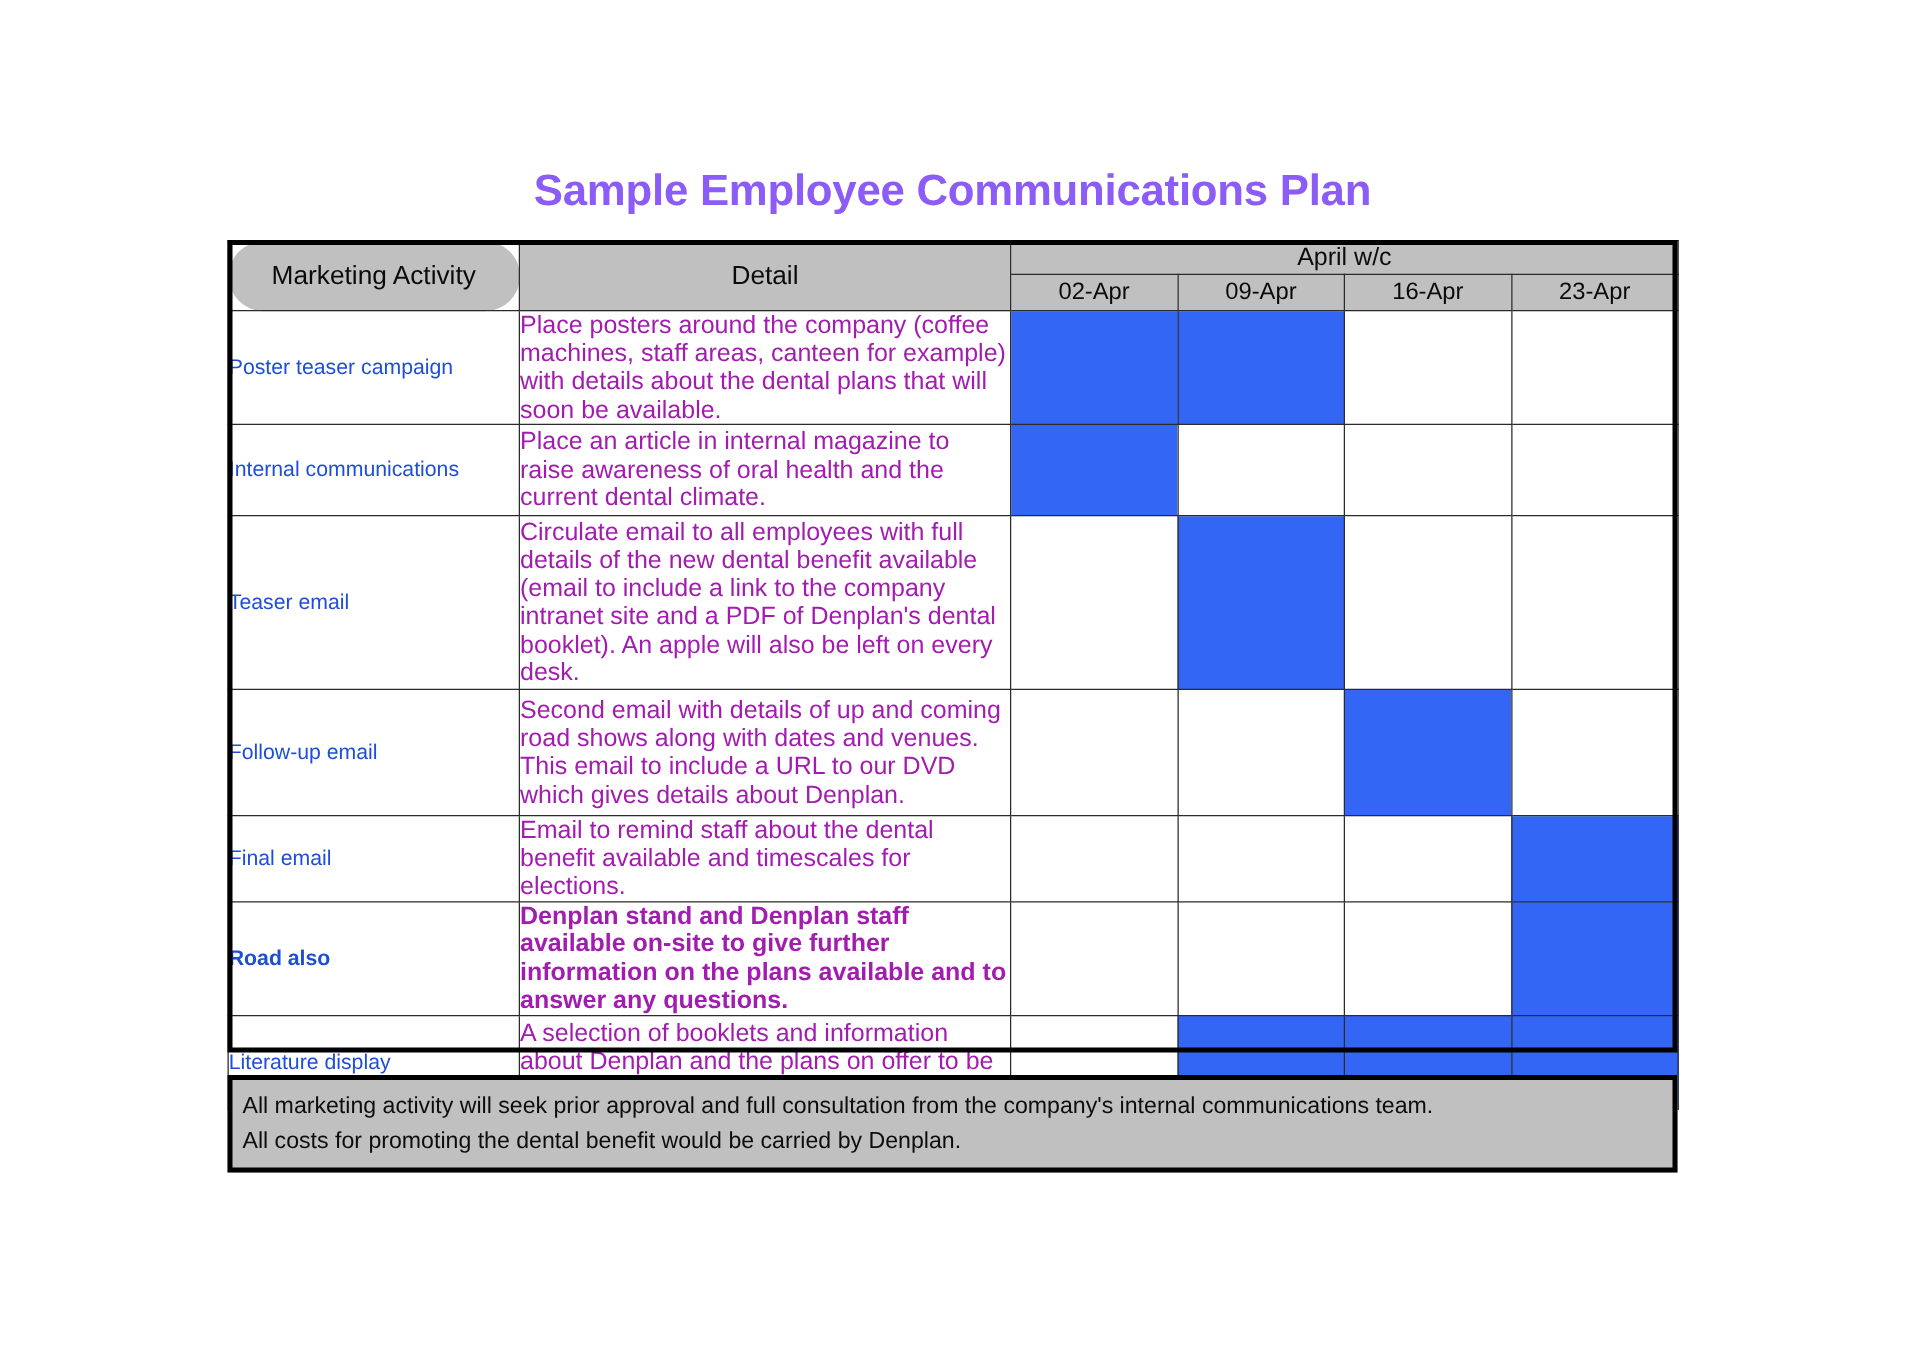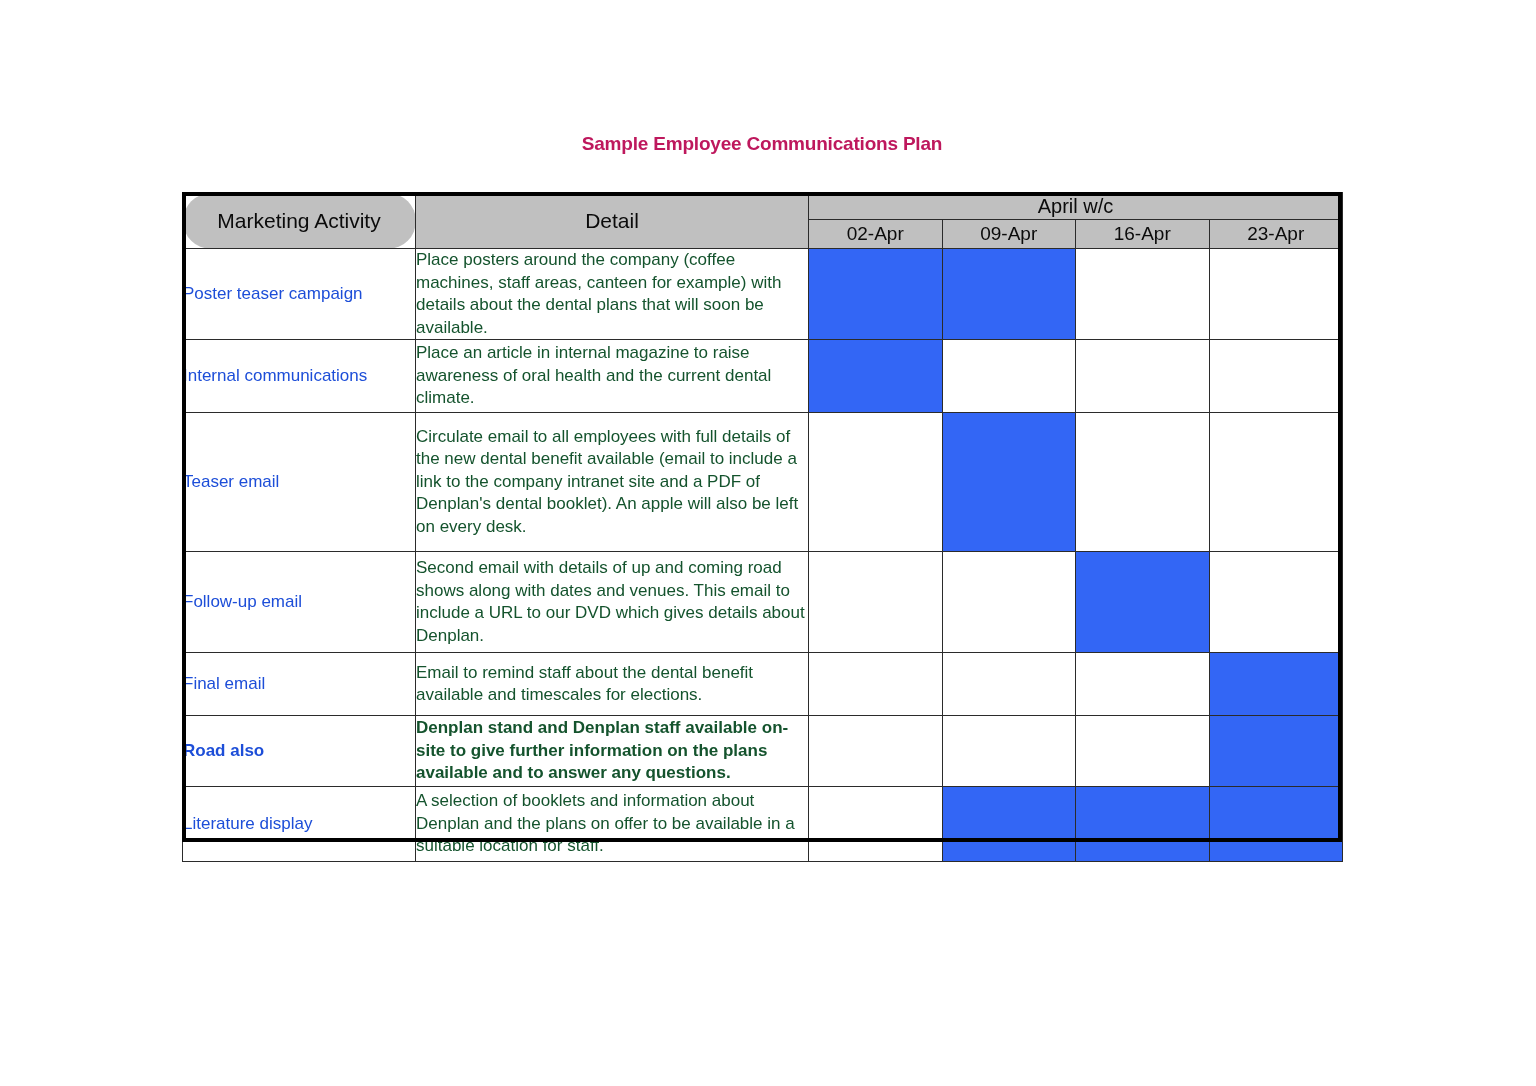--- a/index.html
+++ b/index.html
@@ -23,24 +23,24 @@
     height: 1086px;
     background: #ffffff;
   }
 
   .doc-title {
     position: absolute;
     left: 182px;
     top: 133px;
     width: 1160px;
     text-align: center;
-    font-size: 19px;
+    font-size: 35px;
     font-weight: bold;
     letter-spacing: -0.2px;
-    color: #be185d;
+    color: #8b5cf6;
   }
 
   
   .plan-table {
     position: absolute;
     left: 182px;
     top: 192px;
     width: 1160px;
     border-collapse: collapse;
     table-layout: fixed;
@@ -97,25 +97,25 @@
     line-height: 24px;
   }
 
   .cell-activity {
     font-size: 17px;
     padding: 6px 0 6px 10px;
     line-height: 22px;
     color: #1d4ed8;
   }
   .cell-detail {
-    font-size: 17px;
+    font-size: 20px;
     padding: 3px 6px 3px 6px;
     line-height: 22.5px;
     vertical-align: top;
-    color: #14532d;
+    color: #a21caf;
   }
   .cell-week { background: #ffffff; }
   .cell-week.on { background: #3366f5; }
 
   
   tr.r0 td { height: 82px; }
   tr.r1 td { height: 72px; }
   tr.r2 td { height: 138px; }
   tr.r3 td { height: 100px; }
   tr.r4 td { height: 62px; }
@@ -230,14 +230,18 @@
         <td class="cell-week on" style="background: rgb(51, 102, 245);"></td>
         <td class="cell-week on" style="background: rgb(51, 102, 245);"></td>
         <td class="cell-week on" style="background: rgb(51, 102, 245);"></td>
       </tr>
 
     </tbody>
   </table>
 
   <div class="plan-wrap"></div>
 
+  <div class="footer-note">
+    <div>All marketing activity will seek prior approval and full consultation from the company's internal communications team.</div>
+    <div>All costs for promoting the dental benefit would be carried by Denplan.</div>
+  </div>
 
 </div>
 
 </body></html>

